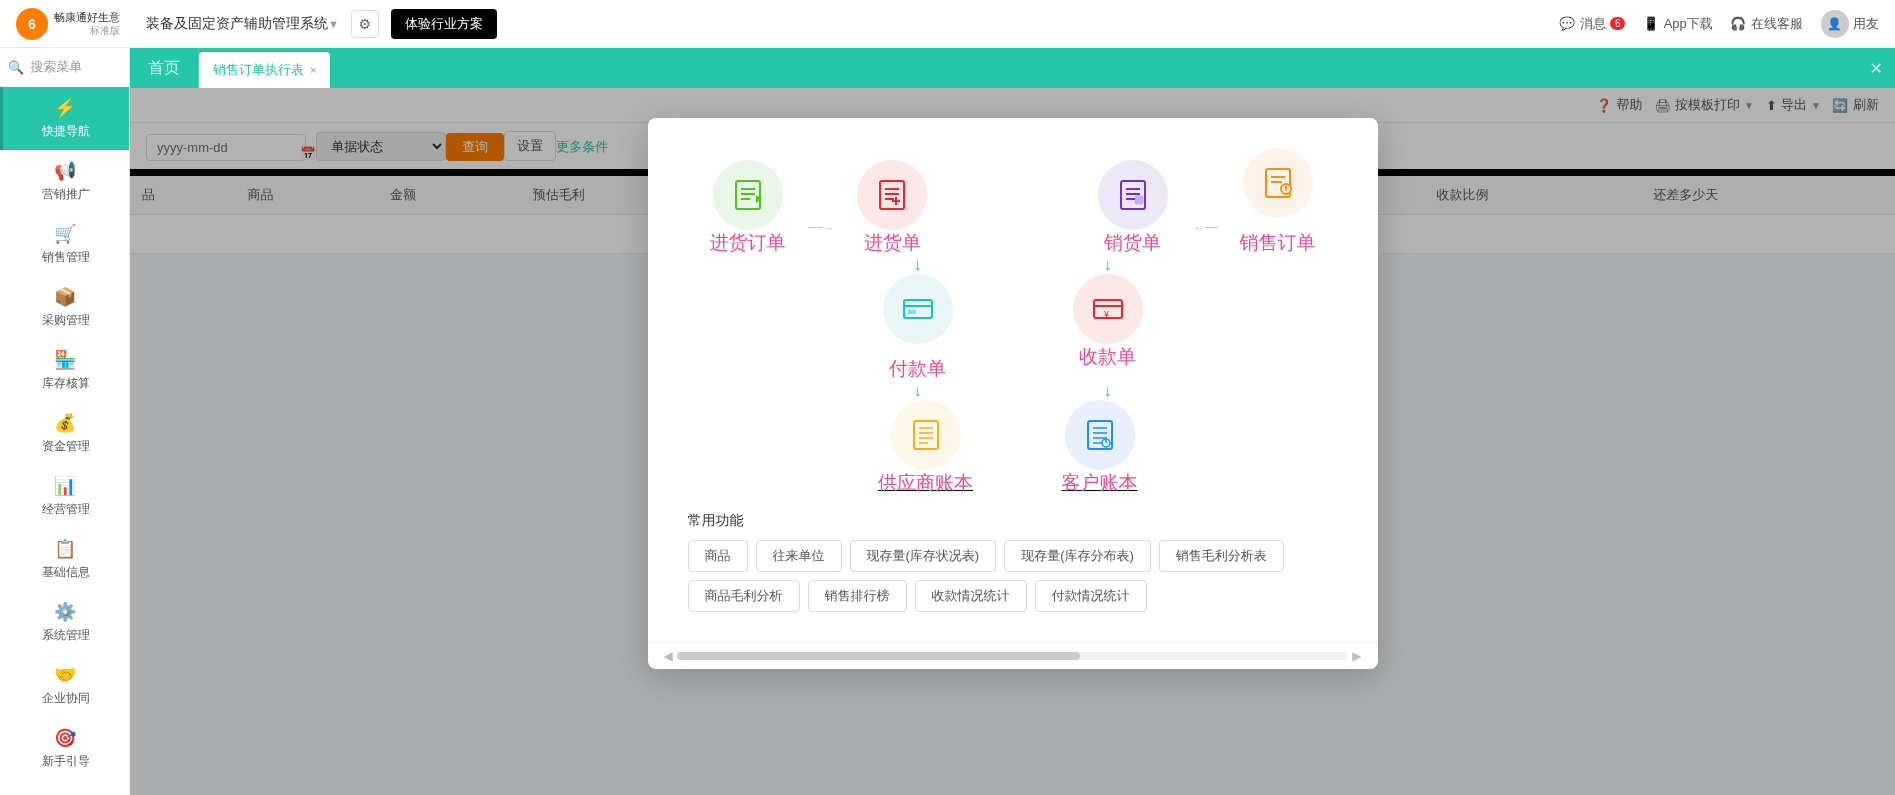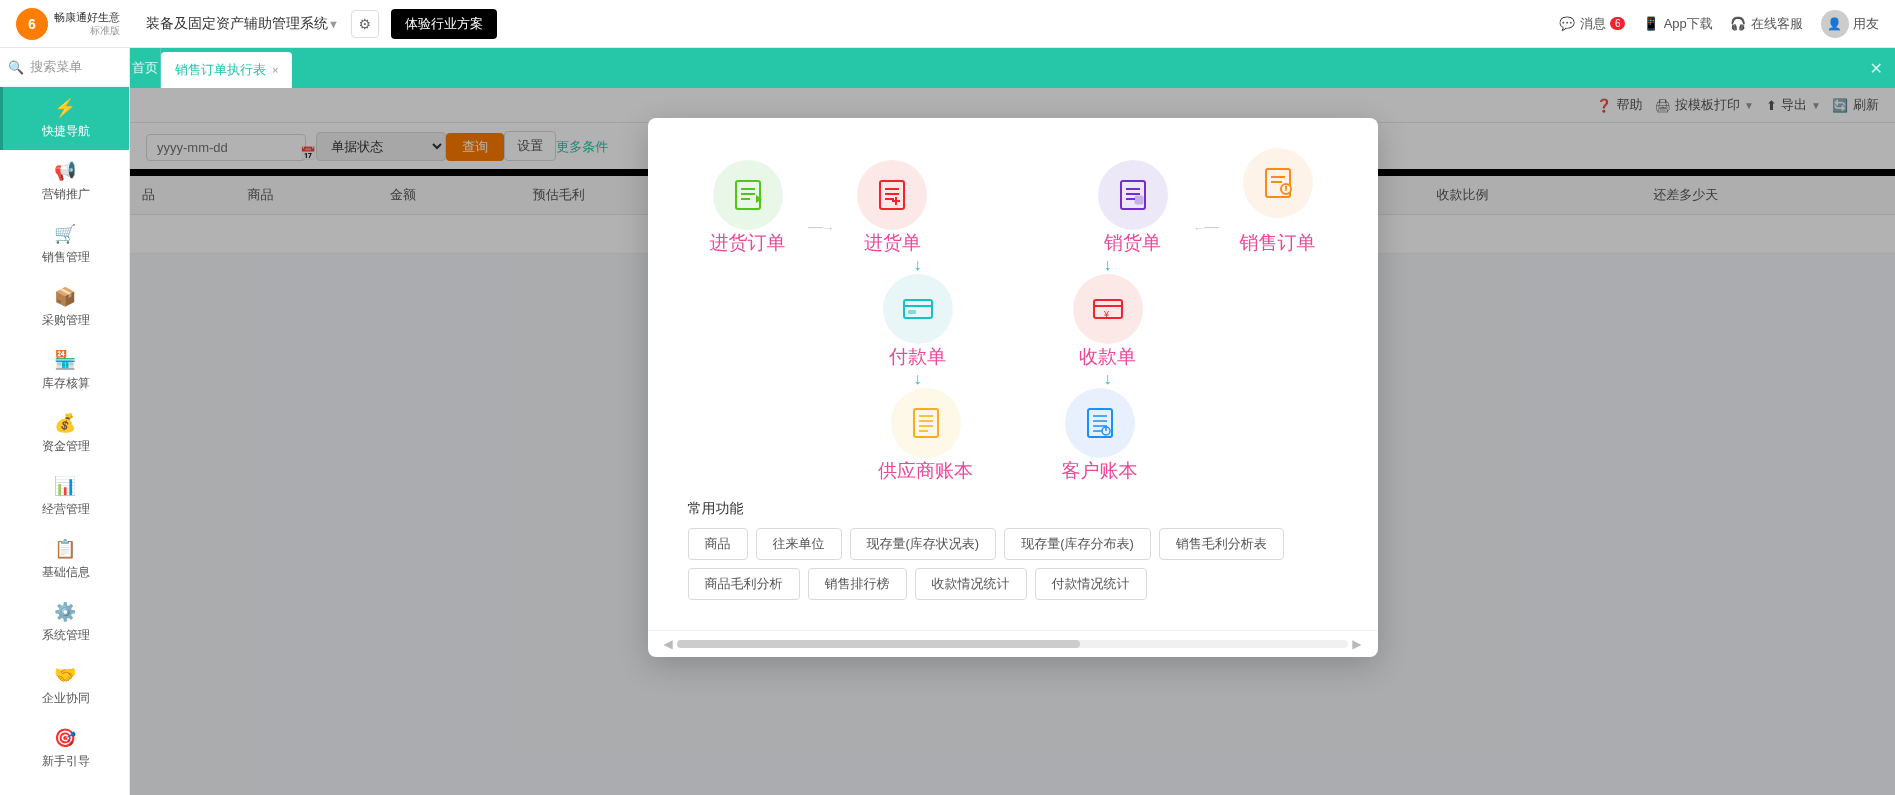--- a/index.html
+++ b/index.html
@@ -28,21 +28,21 @@
     .user-avatar { width: 28px; height: 28px; border-radius: 50%; background: #ccc; display: flex; align-items: center; justify-content: center; font-size: 12px; color: #666; }
 
     
     .sidebar-search { padding: 10px 8px; border-bottom: 1px solid #f0f0f0; }
     .sidebar-search-inner { display: flex; align-items: center; gap: 6px; color: #999; font-size: 13px; cursor: pointer; }
     .sidebar-item { display: flex; flex-direction: column; align-items: center; padding: 10px 0; cursor: pointer; color: #555; font-size: 12px; gap: 4px; border-left: 3px solid transparent; }
     .sidebar-item.active { color: #fff; background: #26c6a8; border-left-color: #1a9e87; }
     .sidebar-item-icon { font-size: 18px; }
 
     
-    .tab-home { padding: 0 2px; height: 40px; display: flex; align-items: center; color: rgba(255,255,255,0.85); font-size: 13px; cursor: pointer; border-right: 1px solid rgba(255,255,255,0.2); }
+    .tab-home { padding: 0 18px; height: 40px; display: flex; align-items: center; color: rgba(255,255,255,0.85); font-size: 16px; cursor: pointer; border-right: 1px solid rgba(255,255,255,0.2); }
     .tab-active { background: #fff; color: #26c6a8; border-radius: 4px 4px 0 0; height: 36px; margin-top: 4px; padding: 0 14px; display: flex; align-items: center; gap: 6px; font-size: 13px; font-weight: 500; cursor: pointer; }
     .tab-close { color: #999; font-size: 11px; cursor: pointer; }
     .tab-bar-close { margin-left: auto; margin-right: 12px; color: rgba(255,255,255,0.8); font-size: 16px; cursor: pointer; }
 
     
     .content-header { background: #fff; padding: 8px 16px; display: flex; align-items: center; justify-content: flex-end; gap: 12px; border-bottom: 1px solid #e8e8e8; flex-shrink: 0; }
     .header-action { display: flex; align-items: center; gap: 4px; color: #555; font-size: 13px; cursor: pointer; }
 
     
     .filter-bar { background: #fff; padding: 8px 16px; display: flex; align-items: flex-end; border-bottom: 7px solid #000000; flex-shrink: 0; }
@@ -332,21 +332,21 @@
                   <div style="width:120px;display:flex;justify-content:center;">
                     <span style="color:#26c6a8;font-size:16px;">↓</span>
                   </div>
                   <div style="width:50px;"></div>
                   <div style="width:120px;"></div>
                 </div>
 
                 <div style="display:flex;gap:0;margin-bottom:0;">
                   <div style="width:120px;"></div>
                   <div style="width:50px;"></div>
-                  <div class="flow-col" style="width:120px;">
+                  <div class="flow-col" style="width:120px;gap:12px;">
                     <div style="width:70px;height:70px;border-radius:50%;display:flex;align-items:center;justify-content:center;background:#e8f6f7;">
                       <svg width="36" height="36" viewBox="0 0 36 36">
                           <rect x="4" y="9" width="28" height="18" rx="2" fill="#e8f6f7" stroke="#13c2c2" stroke-width="2"></rect>
                           <line x1="4" y1="15" x2="32" y2="15" stroke="#13c2c2" stroke-width="2"></line>
                           <rect x="8" y="19" width="8" height="4" rx="1" fill="#13c2c2" opacity="0.5"></rect>
                         </svg>
                     </div>
                     <div class="flow-label">付款单</div>
                   </div>
                   <div style="flex:1;"></div>
@@ -371,21 +371,21 @@
                     <span style="color:#26c6a8;font-size:16px;">↓</span>
                   </div>
                   <div style="flex:1;"></div>
                   <div style="width:120px;display:flex;justify-content:center;">
                     <span style="color:#26c6a8;font-size:16px;">↓</span>
                   </div>
                   <div style="width:50px;"></div>
                   <div style="width:120px;"></div>
                 </div>
 
-                <div style="display:flex;gap:4px;margin-bottom:10px;">
+                <div style="display:flex;gap:4px;margin-bottom:10px;text-decoration:underline;">
                   <div style="width:120px;"></div>
                   <div style="width:50px;"></div>
                   <div class="flow-col" style="width:120px;">
                     <div style="width:70px;height:70px;border-radius:50%;display:flex;align-items:center;justify-content:center;background:#fef8e8;">
                       <svg width="36" height="36" viewBox="0 0 36 36">
                           <rect x="6" y="4" width="24" height="28" rx="2" fill="#fef8e8" stroke="#faad14" stroke-width="2"></rect>
                           <line x1="11" y1="11" x2="25" y2="11" stroke="#faad14" stroke-width="1.5"></line>
                           <line x1="11" y1="16" x2="25" y2="16" stroke="#faad14" stroke-width="1.5"></line>
                           <line x1="11" y1="21" x2="25" y2="21" stroke="#faad14" stroke-width="1.5"></line>
                           <line x1="11" y1="26" x2="20" y2="26" stroke="#faad14" stroke-width="1.5"></line>

